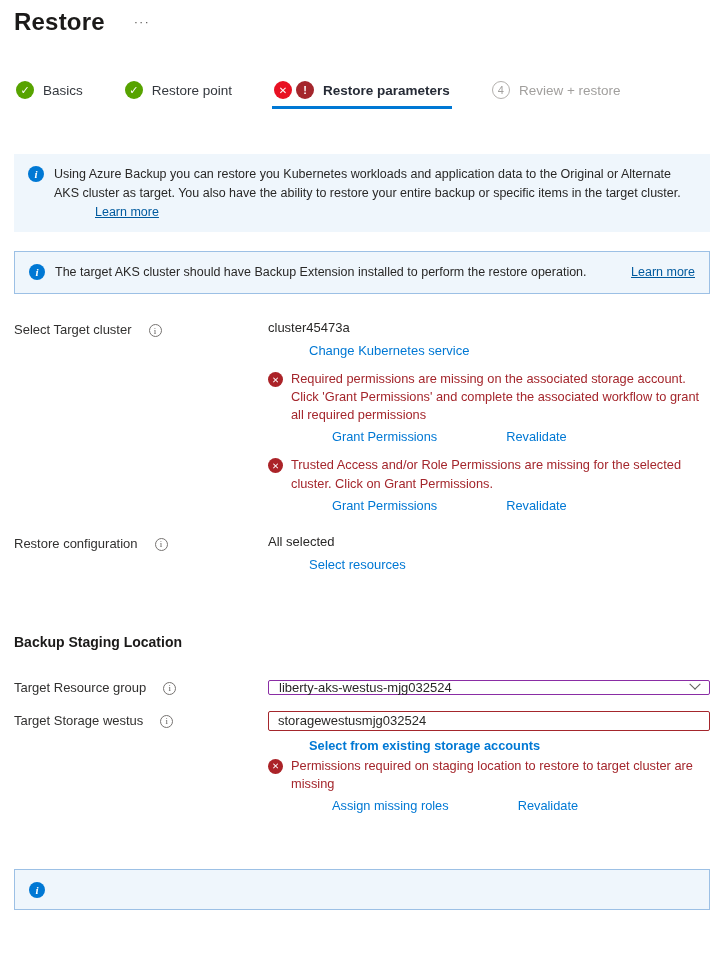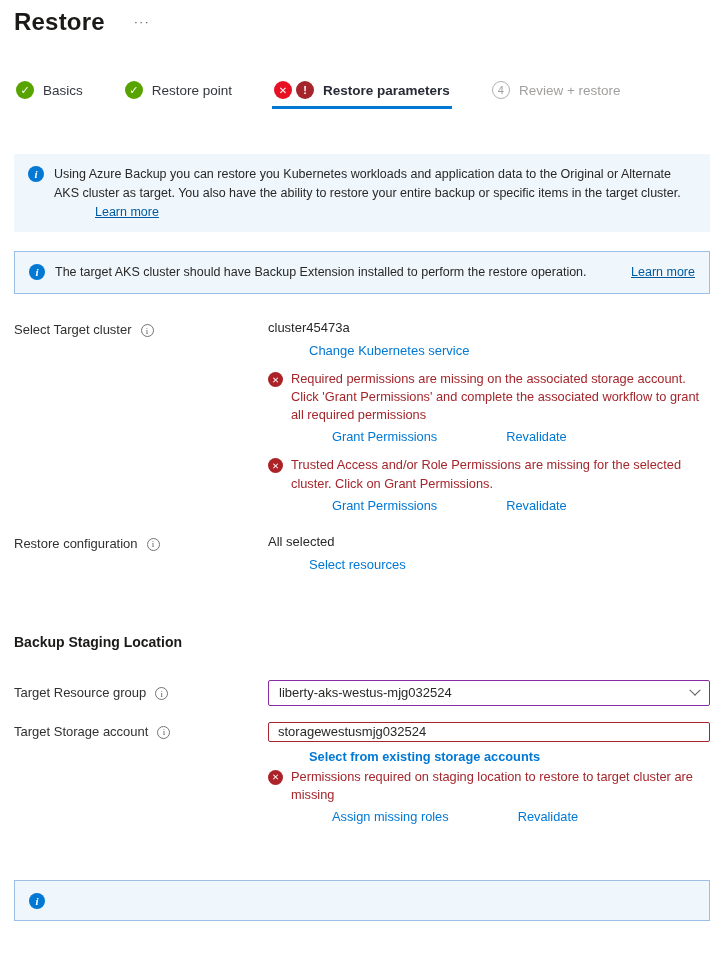--- a/index.html
+++ b/index.html
@@ -33,38 +33,38 @@
   
   .banner { background:#eff6fc; display:flex; gap:10px; padding:11px 14px; margin-left:0; }
   .banner.bordered { border:1px solid #9cc0e5; }
   .banner-text { font-size:12.5px; line-height:1.5; color:#292827; }
   .info-icon { width:16px; height:16px; border-radius:50%; background:#0078d4; color:#fff; display:flex; align-items:center; justify-content:center; font-size:11px; font-weight:bold; font-family:"Liberation Serif", serif; font-style:italic; flex:0 0 auto; margin-top:1px; }
   a.link { color:#0078d4; text-decoration:none; cursor:pointer;margin-left:41px; }
   a.link.u { text-decoration:underline; color:#005a9e; }
 
   
   .form-row { display:flex; margin-top:0; }
-  .form-label { width:254px; flex:0 0 254px; color:#323130; font-size:13px; padding-top:2px; display:flex; align-items:flex-start; gap:9px; }
+  .form-label { width:254px; flex:0 0 254px; color:#323130; font-size:13px; padding-top:2px; display:flex; align-items:flex-start; gap:17px; }
   .form-value { flex:1; min-width:0; }
   .hint-icon { width:13px; height:13px; border-radius:50%; border:1px solid #767371; color:#5f5d5b; font-size:9px; display:inline-flex; align-items:center; justify-content:center; margin-top:2px; font-family:"Liberation Serif", serif; flex:0 0 auto; cursor:default; }
 
   .value-text { color:#292827; font-size:13px; }
   .value-link { display:inline-block; margin-top:8px; font-size:13px; }
 
   
   .err-block { display:flex; gap:8px; margin-top:12px; }
   .err-icon { width:15px; height:15px; border-radius:50%; background:#ab2328; color:#fff; font-size:8.5px; font-weight:bold; display:flex; align-items:center; justify-content:center; flex:0 0 auto; margin-top:2px; }
   .err-body { flex:1; }
   .err-text { color:#a4262c; font-size:12.8px; line-height:1.42; }
   .err-links { margin-top:5px; display:flex; gap:28px; font-size:12.8px; }
 
   .section-heading { font-size:14px; font-weight:bold; color:#1b1a19; }
 
   
-  .combo { height:26px; border:1px solid #8a2da5; border-radius:2px; background:#fff; display:flex; align-items:center; padding:0 10px; justify-content:space-between; cursor:pointer; }
+  .combo { height:15px; border:1px solid #8a2da5; border-radius:2px; background:#fff; display:flex; align-items:center; padding:0 10px; justify-content:space-between; cursor:pointer; }
   .combo-text { font-size:13px; color:#292827; }
   .chevron { width:8px; height:8px; border-right:1.5px solid #605e5c; border-bottom:1.5px solid #605e5c; transform: rotate(45deg) translate(-2px,-2px); }
   .text-input { width:100%; height:20px; border:1px solid #a4262c; border-radius:2px; padding:0 9px; font-size:13px; font-family:"Liberation Sans", sans-serif; color:#292827; background:#fff; outline:none; }
   .bold-link { font-weight:bold; font-size:12.8px; display:inline-block; margin-top:7px; }
 </style>
 </head>
 <body>
 
 <div class="page">
 
@@ -166,21 +166,21 @@
     <div class="form-value">
       <div class="combo">
         <span class="combo-text">liberty-aks-westus-mjg032524</span>
         <span class="chevron"></span>
       </div>
     </div>
   </div>
 
   <div class="form-row" style="margin-top:16px;">
     <div class="form-label">
-      <span>Target Storage account</span>
+      <span>Target Storage westus</span>
       <span class="hint-icon">i</span>
     </div>
     <div class="form-value">
       <input class="text-input" value="storagewestusmjg032524" style="">
       <a class="link bold-link">Select from existing storage accounts</a>
 
       <div class="err-block" style="margin-top:4px;">
         <span class="err-icon">✕</span>
         <div class="err-body">
           <div class="err-text">Permissions required on staging location to restore to target cluster are missing</div>

